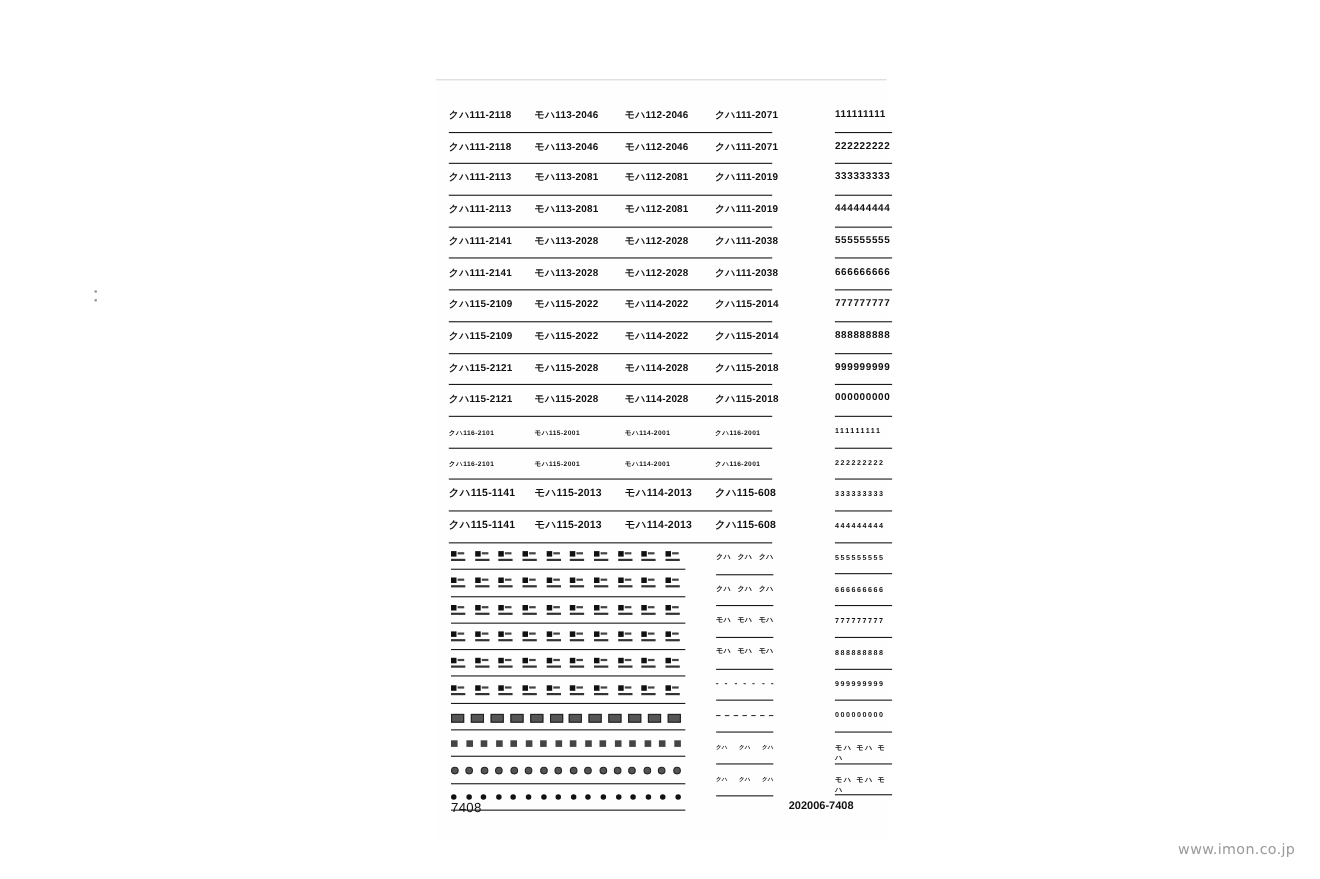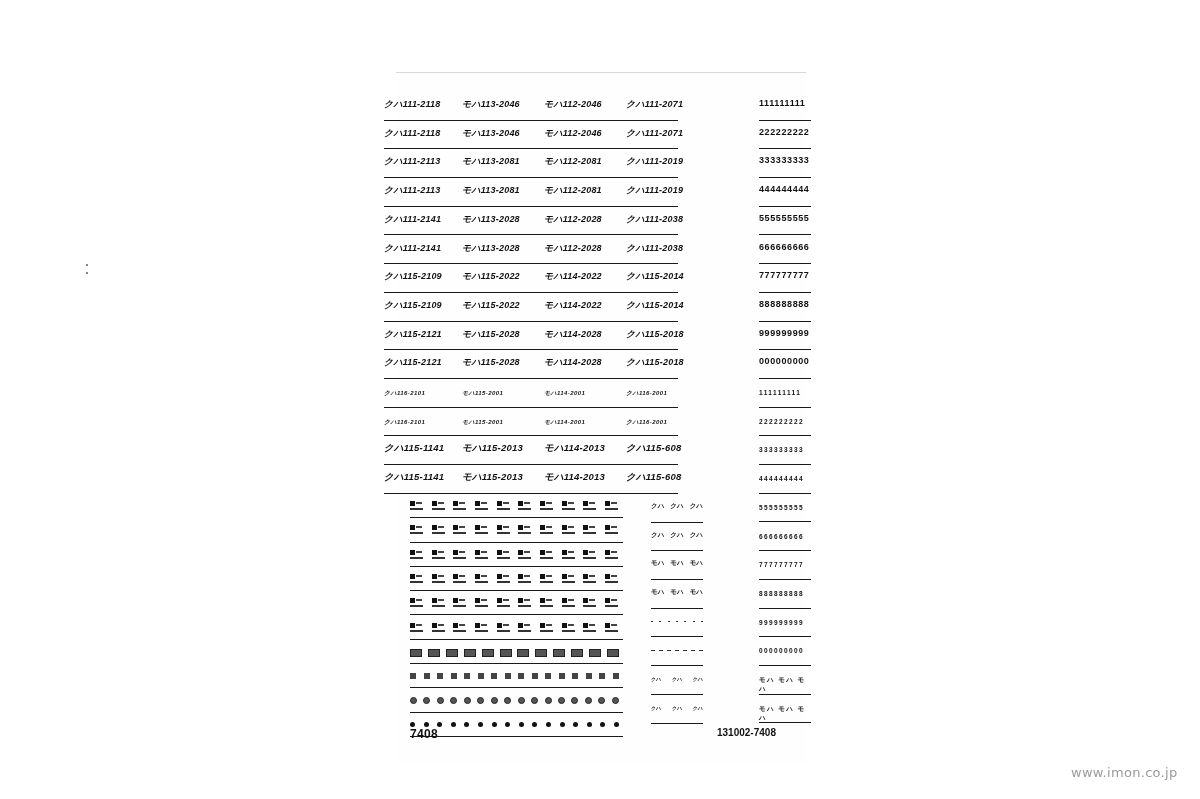--- a/index.html
+++ b/index.html
@@ -14,24 +14,23 @@
     background: #fefefe;
     border-top: 1px solid #d8d8d8;
   }
   .margin-dots {
     position: absolute; left: 86px; top: 264px; width: 4px; height: 12px;
   }
   .margin-dots span { display:block; width:2px; height:2px; background:#888; margin-bottom:6px; }
 
   
   .row {
-    position: absolute; left: 384px; width: 294px; height: 28.7px;
+    position: absolute; left: 408px; width: 294px; height: 28.7px;
     border-bottom: 1.6px solid #1a1a1a;
     box-sizing: border-box;
-    font-style: italic;
   }
   .cell {
     position: absolute; top: 6px; font-weight: bold; font-size: 9px; letter-spacing: 0.2px;
     white-space: nowrap;
   }
   .row.small .cell { font-size: 6px; top: 10px; letter-spacing: 0.4px; }
   .row.large .cell { font-size: 9.5px; }
   .c0 { left: 0px; } .c1 { left: 78px; } .c2 { left: 160px; } .c3 { left: 242px; text-align: center; }
 
   
@@ -64,21 +63,21 @@
     position: absolute; left: 651px; width: 52px; height: 28.7px;
     border-bottom: 1.6px solid #1a1a1a; box-sizing: border-box;
   }
   .krow .k { position:absolute; top: 8px; left:0; right:0; display:flex; justify-content:space-between; font-weight:bold; font-size:6.5px; }
   .krow.tiny .k { font-size: 5px; top: 10px; }
   .krow .ticks { position:absolute; top: 12px; left:0; right:0; display:flex; justify-content:space-between; }
   .krow .ticks span { width:2px; height:1.5px; background:#333; }
   .krow .ticks.dash span { width:4px; }
 
   .footer-left {
-    position: absolute; left: 410px; top: 727px; font-weight: bold; font-size: 12px; letter-spacing: 0.3px;
+    position: absolute; left: 410px; top: 727px; font-weight: normal; font-size: 12px; letter-spacing: 0.3px;
   }
   .footer-right {
     position: absolute; left: 717px; top: 727px; font-weight: bold; font-size: 10px;
   }
   .watermark {
     position: absolute; left: 1071px; top: 765px; font-size: 13px; color: #9a9a9a;
     font-family: "DejaVu Sans", sans-serif; letter-spacing: 0.3px;
   }
 </style>
 </head>
@@ -587,14 +586,14 @@
     <div class="krow tiny" style="top: 694.9px;">
       <div class="k">
         <span>クハ</span>
         <span>クハ</span>
         <span>クハ</span>
       </div>
     </div>
   </div>
 
 <div class="footer-left">7408</div>
-<div class="footer-right">131002-7408</div>
+<div class="footer-right">202006-7408</div>
 <div class="watermark">www.imon.co.jp</div>
 
 </body></html>

